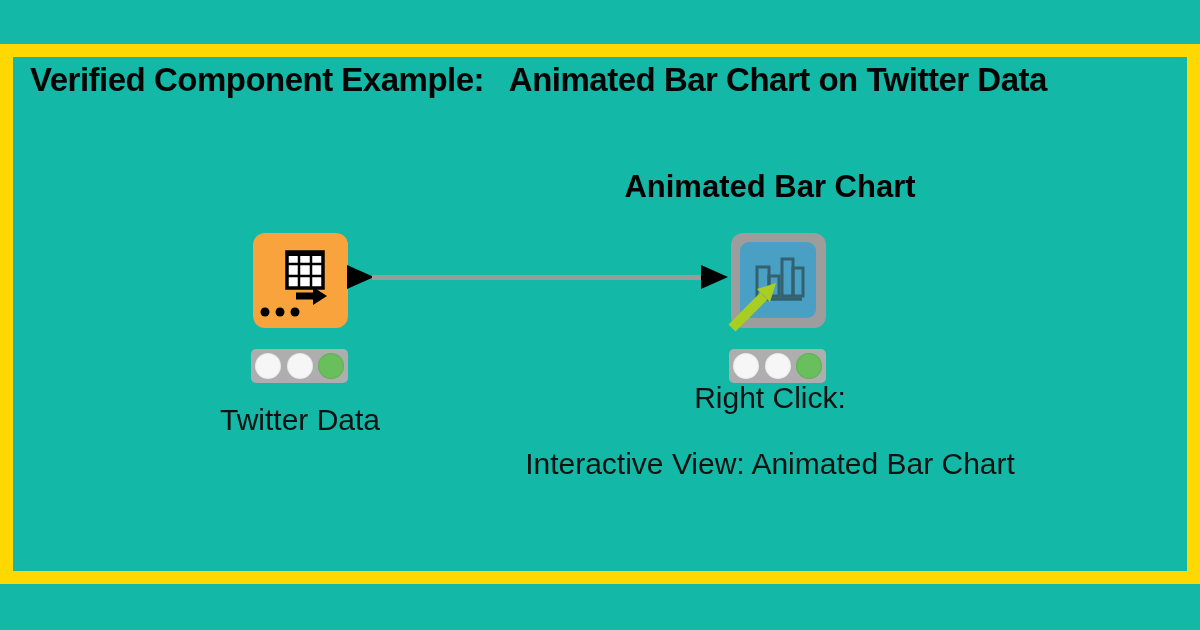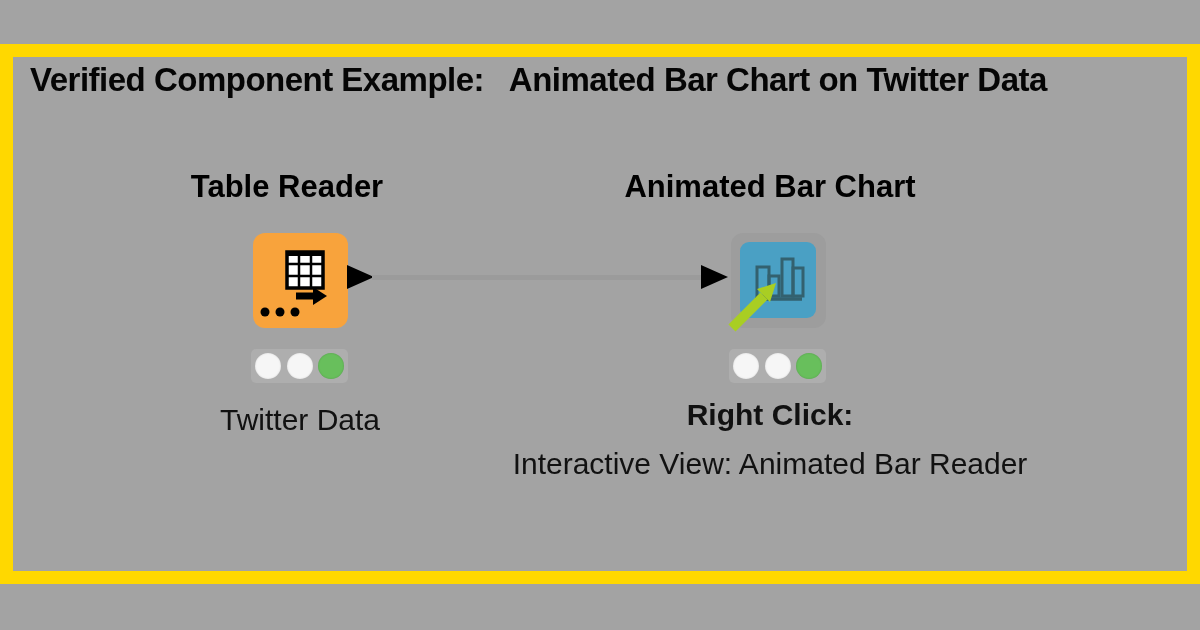--- a/index.html
+++ b/index.html
@@ -1,16 +1,16 @@
 <!DOCTYPE html>
 <html><head>
 <meta charset="utf-8">
 <style>
   html,body{margin:0;padding:0;background:#ffffff;}
-  .canvas{position:relative;width:1200px;height:630px;background:#a3a3a3;overflow:hidden;
+  .canvas{position:relative;width:1200px;height:630px;background:#14b8a6;overflow:hidden;
           font-family:"Liberation Sans", sans-serif;color:#000;}
   .frame{position:absolute;left:0;top:44px;width:1174px;height:514px;
          border:13px solid #FFD800;background:transparent;}
   .title{position:absolute;left:30px;top:61px;font-size:33px;font-weight:700;
          letter-spacing:-0.5px;white-space:pre;color:#050505;}
   .node-label{position:absolute;font-size:31px;font-weight:700;text-align:center;width:320px;}
   .annotation{position:absolute;font-size:30px;font-weight:400;text-align:center;color:#111;}
   
   .node-orange{position:absolute;left:253px;top:233px;width:95px;height:95px;
                background:#F8A33C;border-radius:12px;}
@@ -30,34 +30,33 @@
   .tl{position:absolute;width:97px;height:34px;background:#AEAEAE;border-radius:5px;
       display:flex;align-items:center;justify-content:space-between;padding:0 4px;box-sizing:border-box;}
   .tl-1{left:251px;top:349px;}
   .tl-2{left:729px;top:349px;}
   .dot{width:26px;height:26px;border-radius:50%;}
   .dot-off{background:#F6F6F6;box-shadow:inset 0 0 2px rgba(0,0,0,0.15);}
   .dot-on{background:#68BF5C;box-shadow:inset 0 0 2px rgba(0,0,0,0.2);}
   .lbl-1{left:127px;top:169px;}
   .lbl-2{left:610px;top:169px;}
   .ann-1{left:150px;top:403px;width:300px;text-align:center;}
-  .ann-2a{left:445px;top:398px;width:650px;font-weight:bold;}
+  .ann-2a{left:445px;top:381px;width:650px;}
   .ann-2b{left:445px;top:447px;width:650px;}
   svg{display:block;}
 </style>
 </head>
 <body>
 
 <div class="canvas">
 
   <div class="frame"></div>
 
   <div class="title">Verified Component Example:   Animated Bar Chart on Twitter Data</div>
 
-  <div class="node-label lbl-1">Table Reader</div>
 
   <div class="node-orange">
     <svg width="95" height="95" viewBox="0 0 95 95">
       <rect x="34" y="19" width="36" height="36" fill="#ffffff" stroke="#000" stroke-width="3.5"></rect>
       <line x1="34" y1="21" x2="70" y2="21" stroke="#000" stroke-width="4"></line>
       <line x1="46" y1="19" x2="46" y2="55" stroke="#000" stroke-width="2.5"></line>
       <line x1="58" y1="19" x2="58" y2="55" stroke="#000" stroke-width="2.5"></line>
       <line x1="34" y1="31" x2="70" y2="31" stroke="#000" stroke-width="2.5"></line>
       <line x1="34" y1="43" x2="70" y2="43" stroke="#000" stroke-width="2.5"></line>
       <line x1="43" y1="63" x2="61" y2="63" stroke="#000" stroke-width="7"></line>
@@ -105,15 +104,15 @@
   <div class="tl tl-2">
     <span class="dot dot-off"></span>
     <span class="dot dot-off"></span>
     <span class="dot dot-on"></span>
   </div>
 
   <div class="annotation ann-1">Twitter Data</div>
 
   <div class="annotation ann-2a">Right Click:</div>
 
-  <div class="annotation ann-2b">Interactive View: Animated Bar Reader</div>
+  <div class="annotation ann-2b">Interactive View: Animated Bar Chart</div>
 
 </div>
 
 </body></html>

